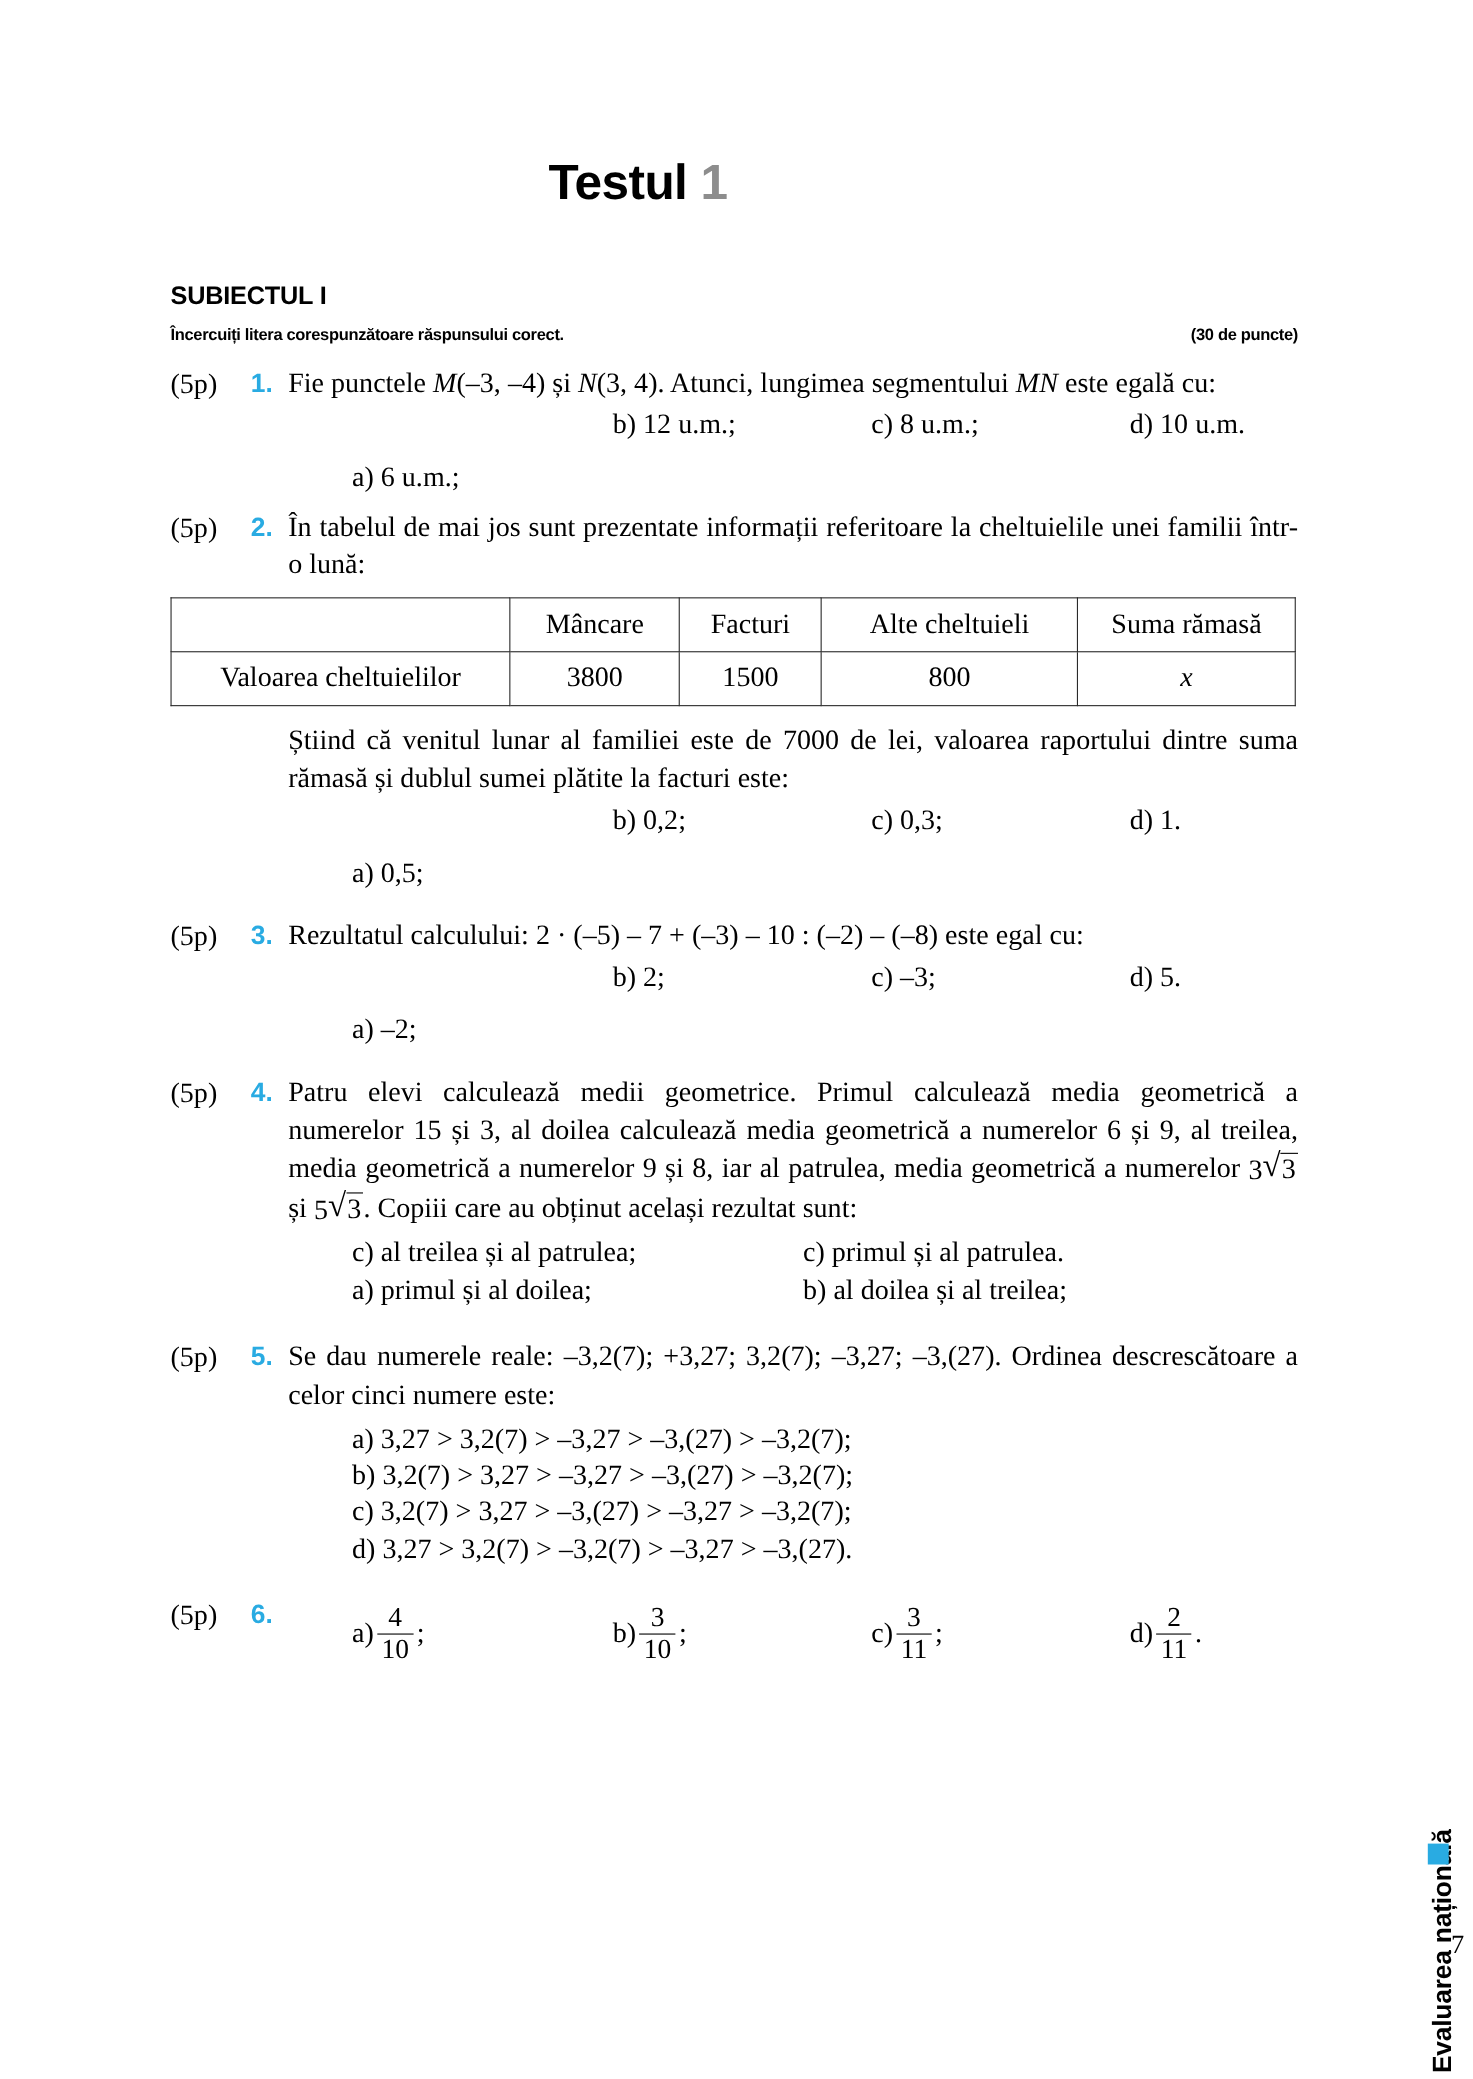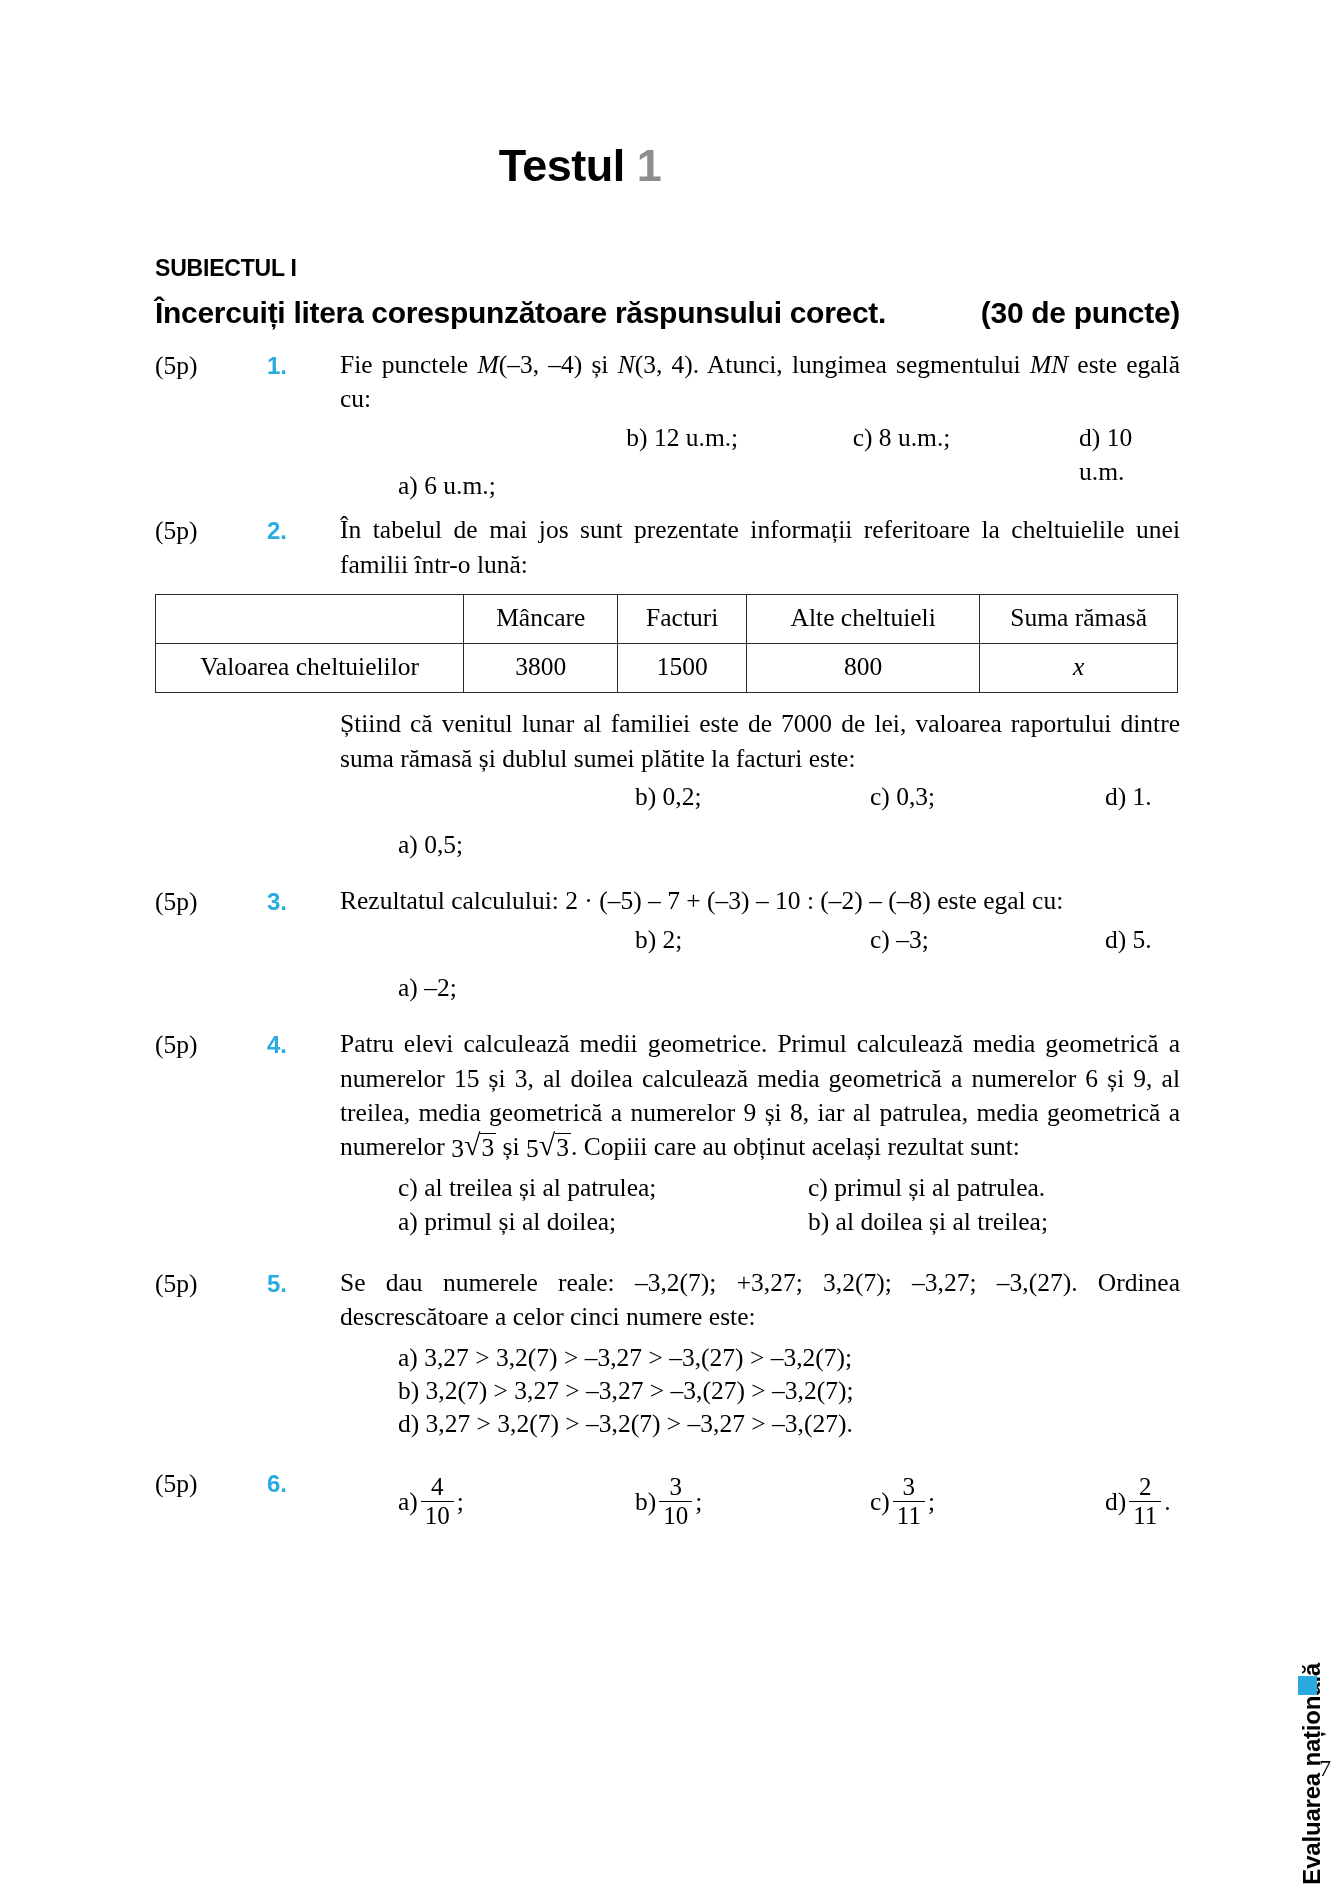--- a/index.html
+++ b/index.html
@@ -52,33 +52,32 @@
     font-size: 23px;
     letter-spacing: -0.2px;
     margin: 0 0 14px 0;
   }
   .instr-row {
     display: flex;
     justify-content: space-between;
     align-items: baseline;
     font-family: "Liberation Sans", "DejaVu Sans", sans-serif;
     font-weight: bold;
-    font-size: 30px;
+    font-size: 15px;
     letter-spacing: -0.3px;
     margin-bottom: 18px;
   }
 
   
   .ex {
     display: flex;
     align-items: flex-start;
     margin-bottom: 10px;
     font-size: 25.5px;
     line-height: 1.35;
-    gap: 39px;
   }
   .pts {
     width: 73px;
     flex: 0 0 73px;
     font-size: 25.5px;
     padding-top: 1px;
   }
   .qnum {
     width: 34px;
     flex: 0 0 34px;
@@ -340,20 +339,21 @@
     </div>
 
     <div class="ex" style="margin-top:26px;">
       <div class="pts">(5p)</div>
       <div class="qnum">5.</div>
       <div class="body">
         <p>Se dau numerele reale: –3,2(7); +3,27; 3,2(7); –3,27; –3,(27). Ordinea descrescătoare a celor cinci numere este:</p>
         <div class="optlist">
           <div>a) 3,27 &gt; 3,2(7) &gt; –3,27 &gt; –3,(27) &gt; –3,2(7);</div>
           <div>b) 3,2(7) &gt; 3,27 &gt; –3,27 &gt; –3,(27) &gt; –3,2(7);</div>
+          <div>c) 3,2(7) &gt; 3,27 &gt; –3,(27) &gt; –3,27 &gt; –3,2(7);</div>
           <div>d) 3,27 &gt; 3,2(7) &gt; –3,2(7) &gt; –3,27 &gt; –3,(27).</div>
         </div>
       </div>
     </div>
 
     <div class="ex" style="margin-top:26px;">
       <div class="pts">(5p)</div>
       <div class="qnum">6.</div>
       <div class="body">
         <div class="frac-row">

